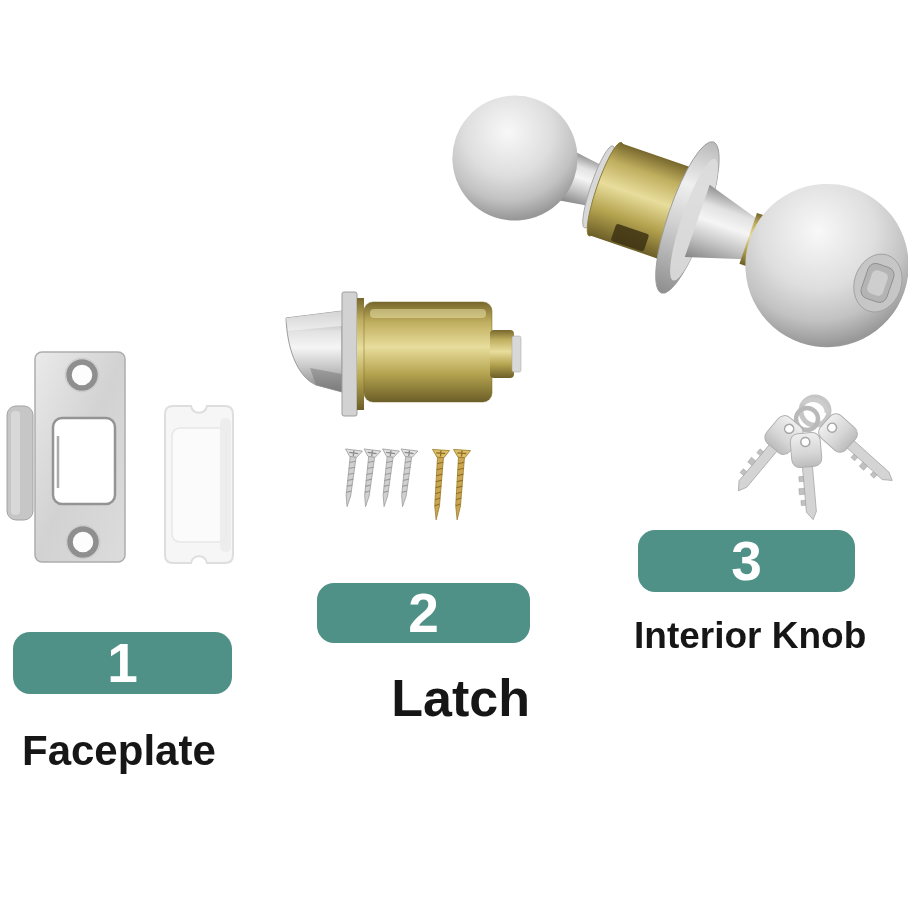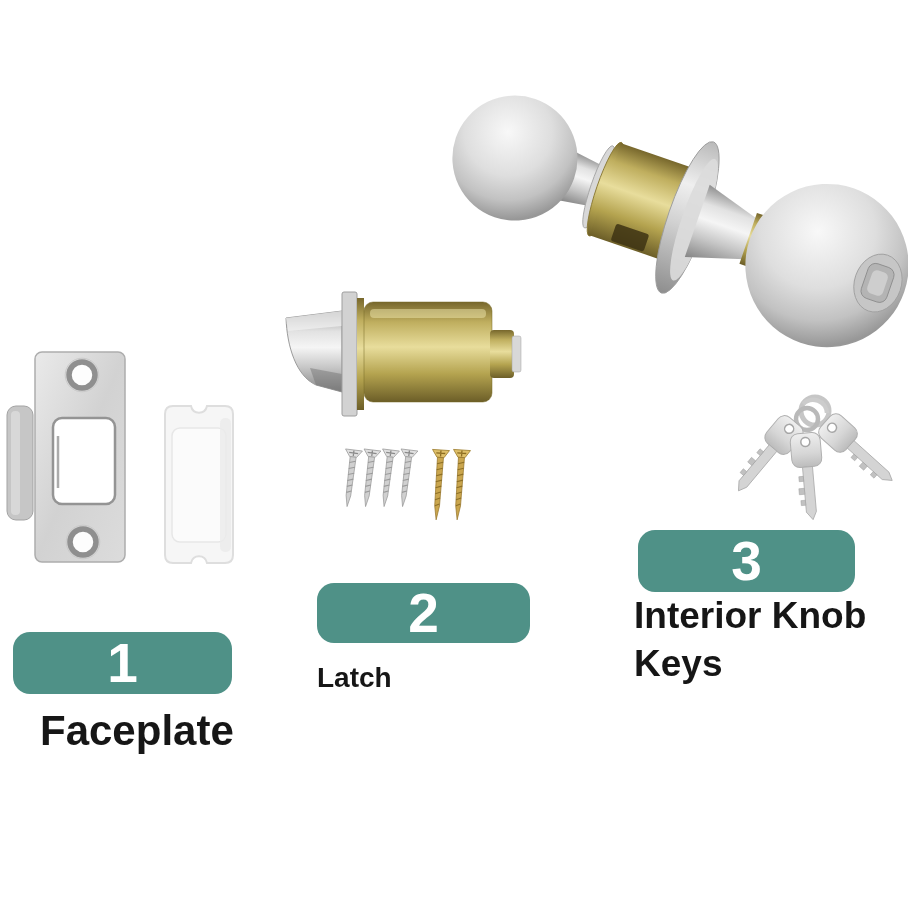--- a/index.html
+++ b/index.html
@@ -9,23 +9,23 @@
   }
   .part{position:absolute;display:block;}
   .badge{
     position:absolute;background:var(--accent,#4f9187);border-radius:17px;
     display:flex;align-items:center;justify-content:center;
     color:var(--badge_text,#ffffff);font-weight:bold;font-size:55px;line-height:1;
   }
   #badge-1{left:13px;top:632px;width:219px;height:62px;}
   #badge-2{left:317px;top:583px;width:213px;height:60px;}
   #badge-3{left:638px;top:530px;width:217px;height:62px;}
-  .label-stack{position:absolute;color:var(--label_text,#161616);font-weight:bold;}
-  #labels-1{left:40px;top:700px;font-size:42px;line-height:62px;text-align:center;}
-  #labels-2{left:317px;top:648px;width:213px;text-align:left;font-size:28px;line-height:60px;}
+  .label-stack{position:absolute;color:var(--label_text,#161616);font-weight:bold;margin-top:20px;}
+  #labels-1{left:22px;top:700px;font-size:42px;line-height:62px;text-align:center;}
+  #labels-2{left:317px;top:648px;width:213px;text-align:right;font-size:52px;line-height:60px;}
   #labels-3{left:634px;top:592px;font-size:37px;line-height:48px;}
 </style>
 </head>
 <body>
 
 <div class="stage">
 
   <svg class="part" style="left:5px;top:348px;width:235px;height:222px" viewBox="0 0 235 222">
     <defs>
       <linearGradient id="plateG" x1="0" y1="0" x2="1" y2="1">
@@ -226,16 +226,15 @@
   </div>
   <div class="label-stack" id="labels-2">
     <div>Latch</div>
   </div>
 
   <div class="badge" id="badge-3">
     <span>3</span>
   </div>
   <div class="label-stack" id="labels-3">
     <div>Interior Knob</div>
-    <div>Keys</div>
   </div>
 
 </div>
 
 </body></html>

